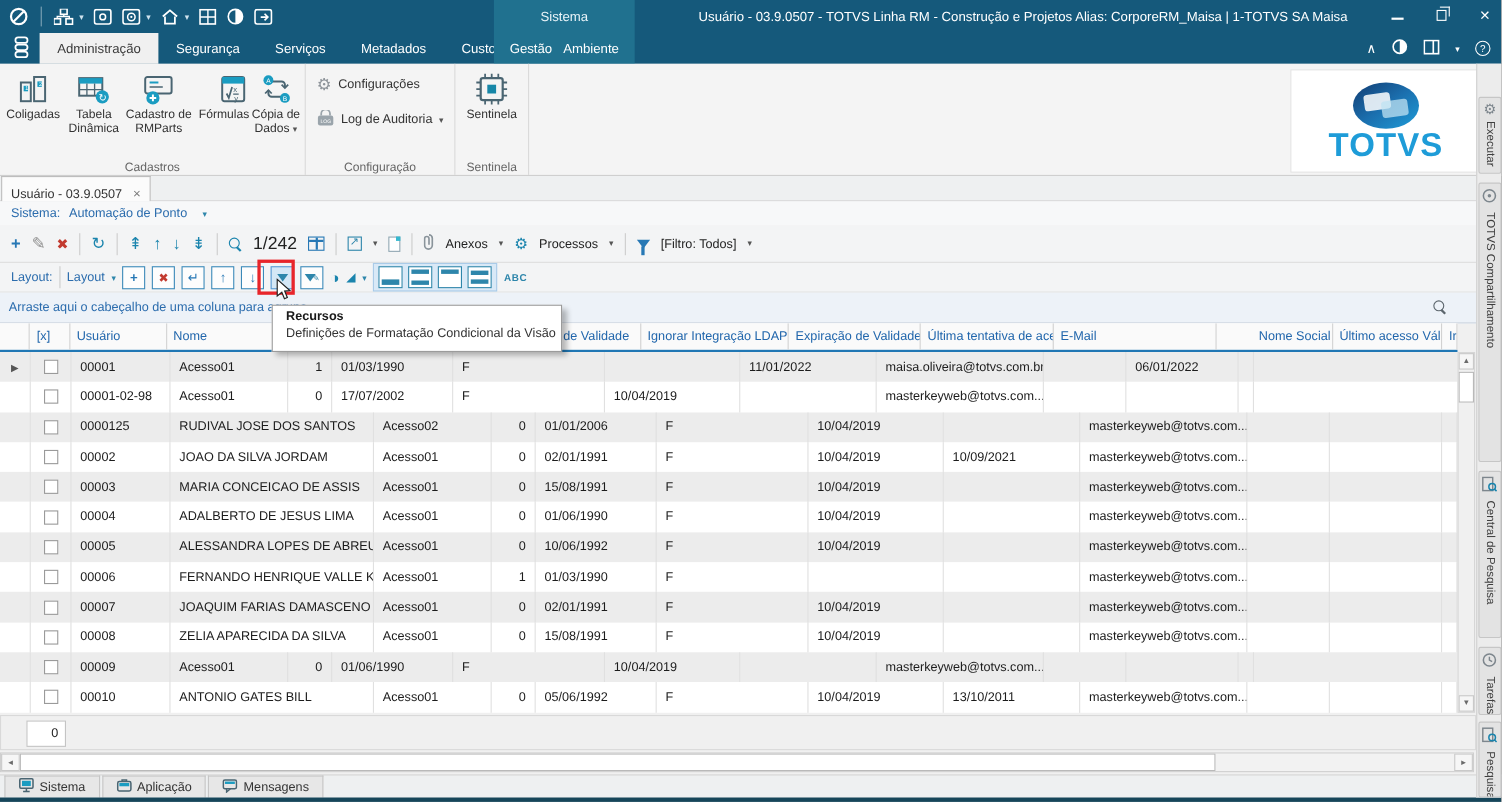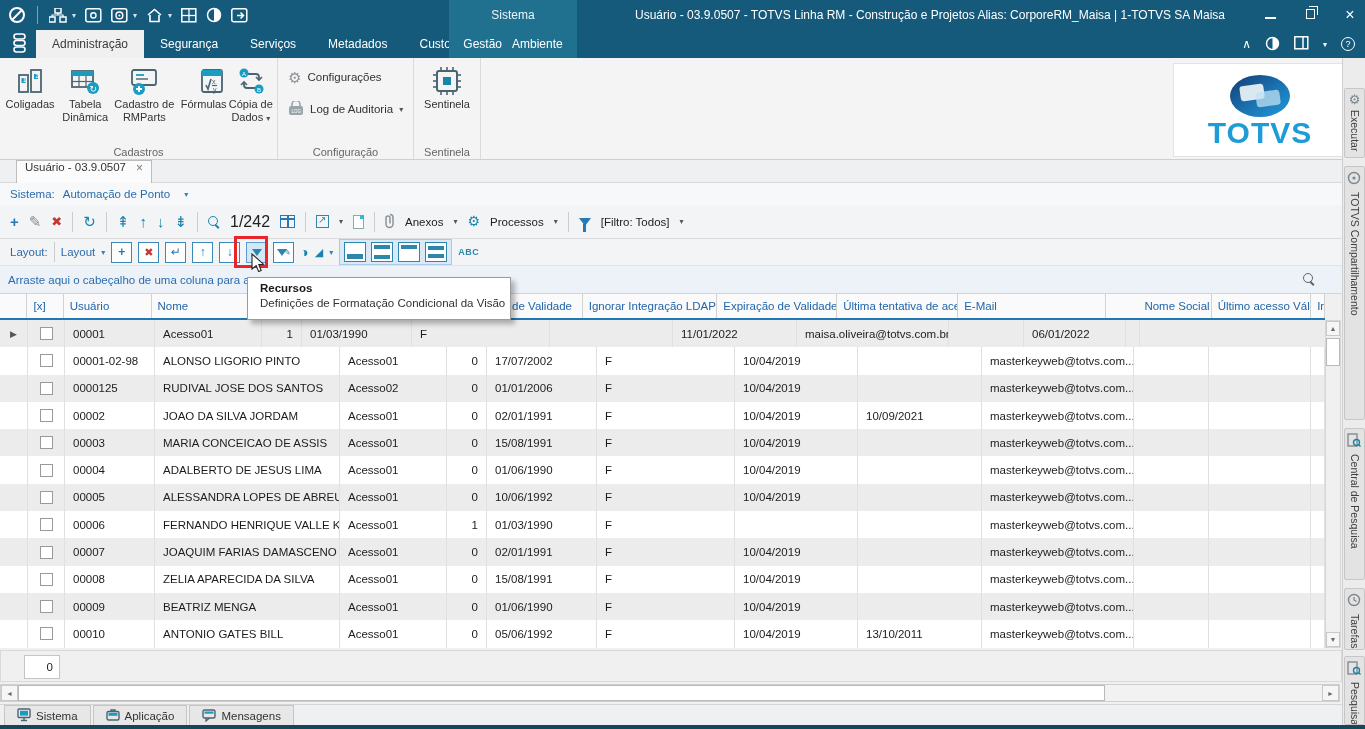--- a/index.html
+++ b/index.html
@@ -46,22 +46,22 @@
   .rbtn .rlbl{text-align:center;font-size:11px;color:#333;line-height:12.5px;}
   .car{font-size:8px;color:#555;}
   .rbtn-sm{display:flex;align-items:center;gap:6px;height:26px;margin:6px 0 0 10px;color:#333;font-size:11.5px;white-space:nowrap;}
   .gearglyph{font-size:15px;color:#8d9399;line-height:15px;}
   .logobox{position:absolute;left:1173px;top:5px;width:174px;height:94px;background:#fff;border:1px solid #e3e3e3;
            display:flex;flex-direction:column;align-items:center;justify-content:center;}
   .logotext{color:#1e9cd8;font-weight:bold;font-size:30px;letter-spacing:1px;line-height:28px;}
 
   
   .doctabrow{position:absolute;left:0;top:160px;width:1342px;height:23px;background:#eef0f1;border-bottom:1px solid #d8d8d8;}
-  .doctab{position:absolute;left:16px;top:0;height:23px;background:#fbfbfb;border:1px solid #bdbdbd;border-bottom:none;
-          padding:0 8px;display:flex;align-items:flex-start;gap:10px;color:#333;font-size:11.5px;}
+  .doctab{position:absolute;left:1px;top:0;height:23px;background:#fbfbfb;border:1px solid #bdbdbd;border-bottom:none;
+          padding:0 8px;display:flex;align-items:flex-end;gap:10px;color:#333;font-size:11.5px;}
   .doctab .x{color:#777;font-size:12px;}
   .sysrow{position:absolute;left:0;top:183px;width:1342px;height:22px;background:#f7f8f9;display:flex;align-items:center;gap:8px;padding-left:10px;}
   .bluetxt{color:#2b6cad;}
   .sys-car{color:#2e86ab;font-size:8px;margin-left:6px;}
 
   
   .toolbar{position:absolute;left:0;top:205px;width:1342px;height:34px;background:#f3f4f5;border-bottom:1px solid #dcdcdc;
            display:flex;align-items:center;gap:10px;padding-left:10px;}
   .tbi{display:flex;align-items:center;gap:5px;color:#222;white-space:nowrap;}
   .tsep{width:1px;height:20px;background:#cccccc;}
@@ -535,21 +535,20 @@
           <div class="gc" style="width: 75px;"></div>
           <div class="gc" style="width: 102px;">06/01/2022</div>
           <div class="gc" style="width: 14px;"></div>
         </div>
         <div class="grow">
           <div class="gc center" style="width: 28px;"></div>
           <div class="gc center" style="width: 37px;">
             <span class="cb"></span>
           </div>
           <div class="gc" style="width: 90px;">00001-02-98</div>
-          <div class="gc" style="width: 185px;">ALONSO LIGORIO PINTO</div>
           <div class="gc" style="width: 107px;">Acesso01</div>
           <div class="gc r" style="width: 40px;">0</div>
           <div class="gc" style="width: 110px;">17/07/2002</div>
           <div class="gc" style="width: 138px;">F</div>
           <div class="gc" style="width: 123px;">10/04/2019</div>
           <div class="gc" style="width: 124px;"></div>
           <div class="gc" style="width: 152px;">masterkeyweb@totvs.com...</div>
           <div class="gc" style="width: 75px;"></div>
           <div class="gc" style="width: 102px;"></div>
           <div class="gc" style="width: 14px;"></div>
@@ -697,21 +696,20 @@
           <div class="gc" style="width: 75px;"></div>
           <div class="gc" style="width: 102px;"></div>
           <div class="gc" style="width: 14px;"></div>
         </div>
         <div class="grow alt">
           <div class="gc center" style="width: 28px;"></div>
           <div class="gc center" style="width: 37px;">
             <span class="cb"></span>
           </div>
           <div class="gc" style="width: 90px;">00009</div>
-          <div class="gc" style="width: 185px;">BEATRIZ MENGA</div>
           <div class="gc" style="width: 107px;">Acesso01</div>
           <div class="gc r" style="width: 40px;">0</div>
           <div class="gc" style="width: 110px;">01/06/1990</div>
           <div class="gc" style="width: 138px;">F</div>
           <div class="gc" style="width: 123px;">10/04/2019</div>
           <div class="gc" style="width: 124px;"></div>
           <div class="gc" style="width: 152px;">masterkeyweb@totvs.com...</div>
           <div class="gc" style="width: 75px;"></div>
           <div class="gc" style="width: 102px;"></div>
           <div class="gc" style="width: 14px;"></div>

